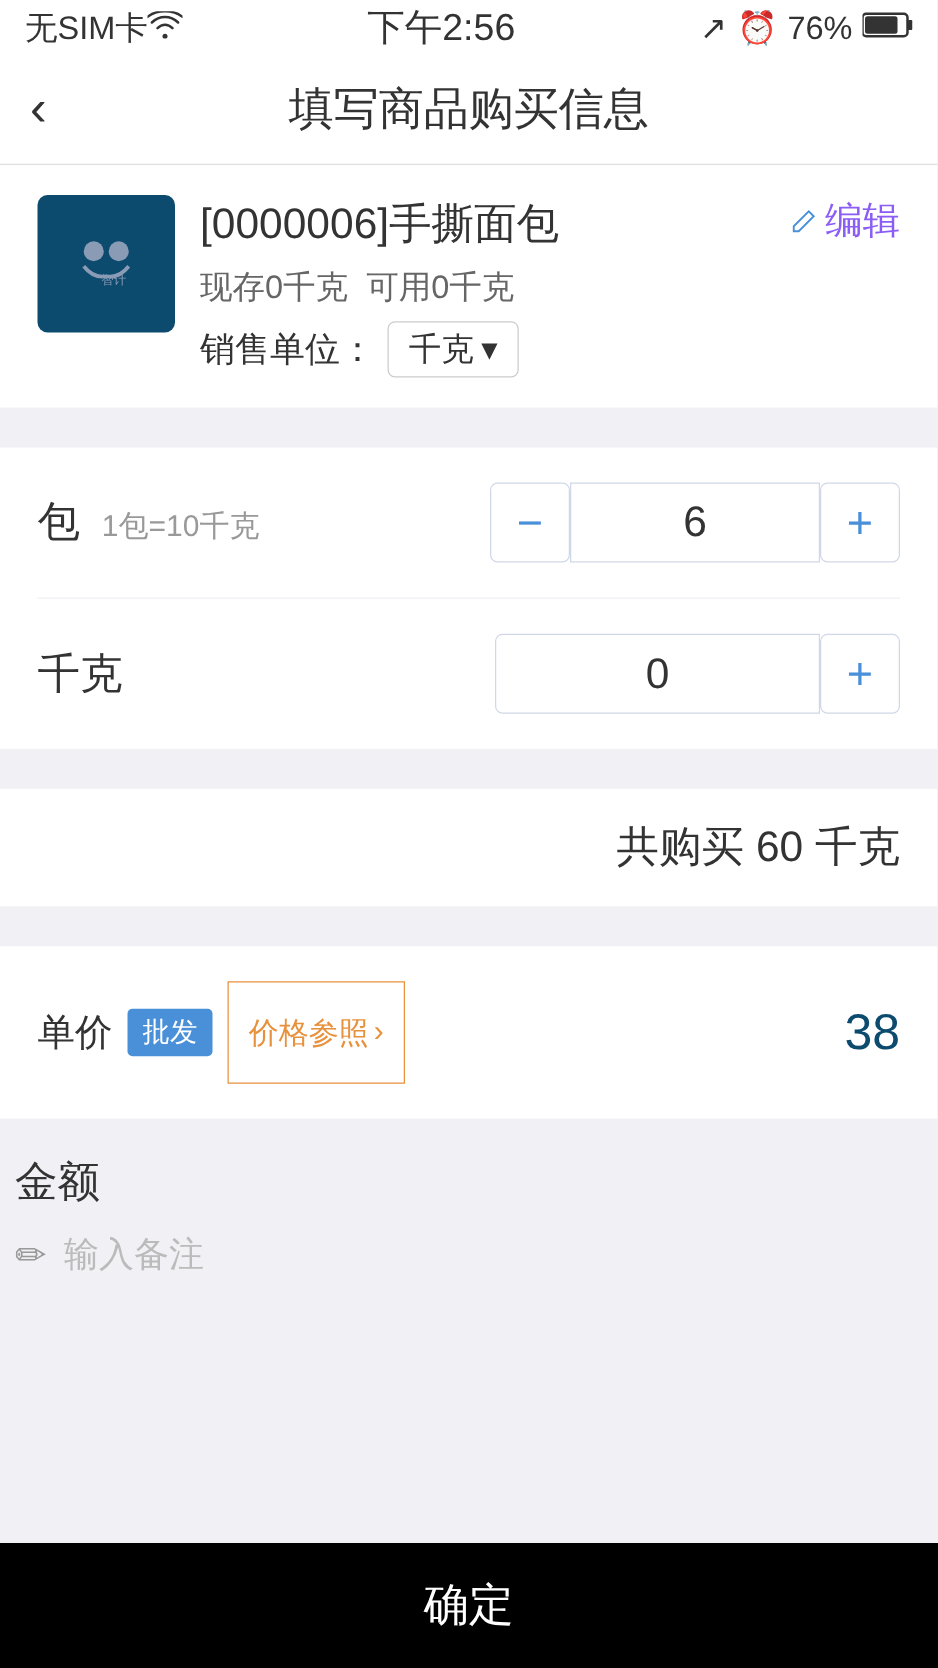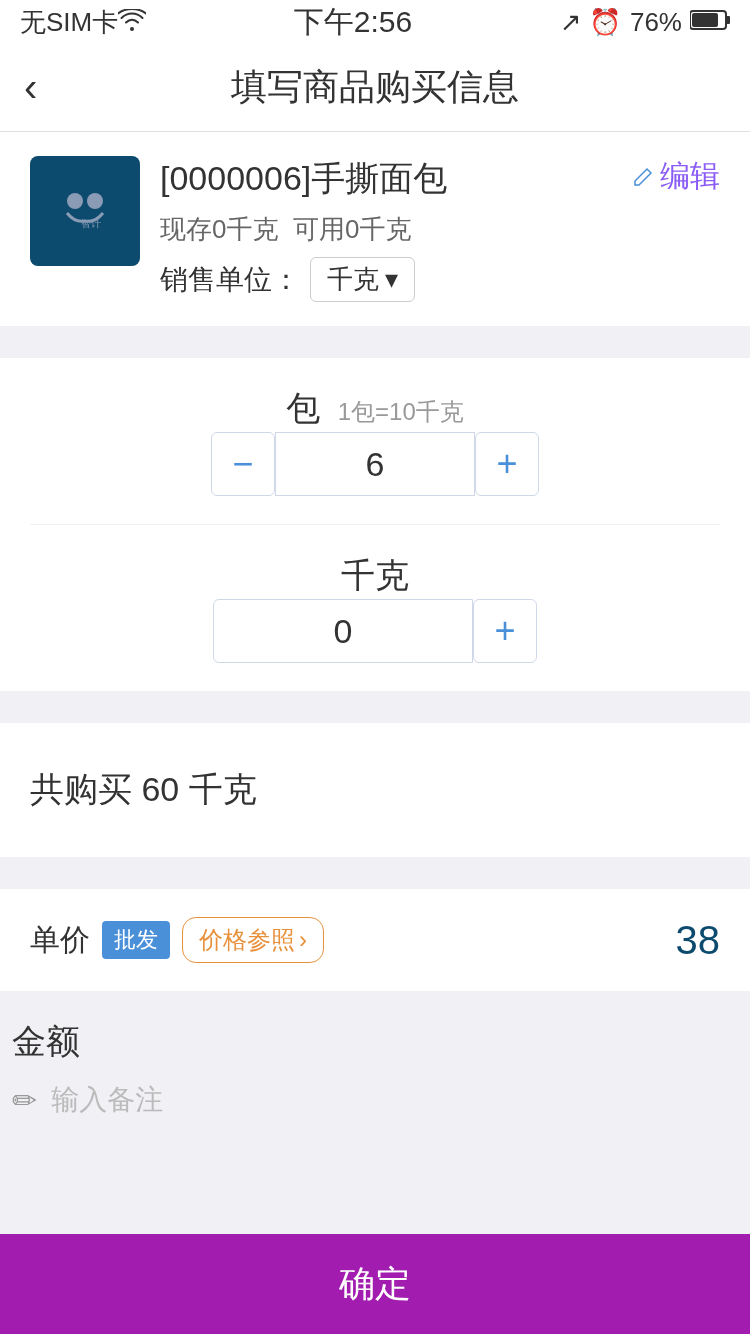--- a/index.html
+++ b/index.html
@@ -125,21 +125,20 @@
     .qty-section {
       background: #fff;
       padding: 0 30px;
       margin-bottom: 16px;
     }
     .qty-row {
       display: flex;
       align-items: center;
       padding: 28px 0;
       border-bottom: 1px solid #f0f0f5;
-      flex-direction: column;
     }
     .qty-row:last-child { border-bottom: none; }
     .qty-label {
       font-size: 34px;
       color: #333;
       flex: 1;
     }
     .qty-sublabel {
       font-size: 24px;
       color: #999;
@@ -178,24 +177,24 @@
     .qty-btn-plus {
       border-radius: 6px;
     }
     .qty-btn-minus {
       border-radius: 6px;
     }
 
     
     .total-row {
       background: #fff;
-      padding: 44px 30px;
-      display: flex;
-      align-items: center;
-      justify-content: flex-start;
+      padding: 24px 30px;
+      display: flex;
+      align-items: center;
+      justify-content: flex-end;
       margin-bottom: 16px;
     }
     .total-text {
       font-size: 34px;
       color: #333;
     }
     .batch-btn {
       border: 1px solid #4a90d9;
       border-radius: 8px;
       padding: 14px 28px;
@@ -226,22 +225,22 @@
     }
     .price-badge {
       background: #4a90d9;
       color: #fff;
       font-size: 22px;
       padding: 4px 12px;
       border-radius: 4px;
     }
     .price-ref-btn {
       border: 1.5px solid #e8913c;
-      border-radius: 14px;
-      padding: 6px 16px;
+      border-radius: 0;
+      padding: 24px 16px;
       font-size: 24px;
       color: #e8913c;
       background: #fff;
       display: flex;
       align-items: center;
       gap: 4px;
       cursor: pointer;
     }
     .price-value {
       font-size: 40px;
@@ -289,21 +288,21 @@
       background: #f0f0f5;
       height: 300px;
     }
 
     
     .confirm-bar {
       position: fixed;
       bottom: 0;
       width: 750px;
       height: 100px;
-      background: #a21caf;
+      background: #000000;
       display: flex;
       align-items: center;
       justify-content: center;
       cursor: pointer;
     }
     .confirm-text {
       font-size: 36px;
       color: #fff;
       font-weight: 500;
     }

